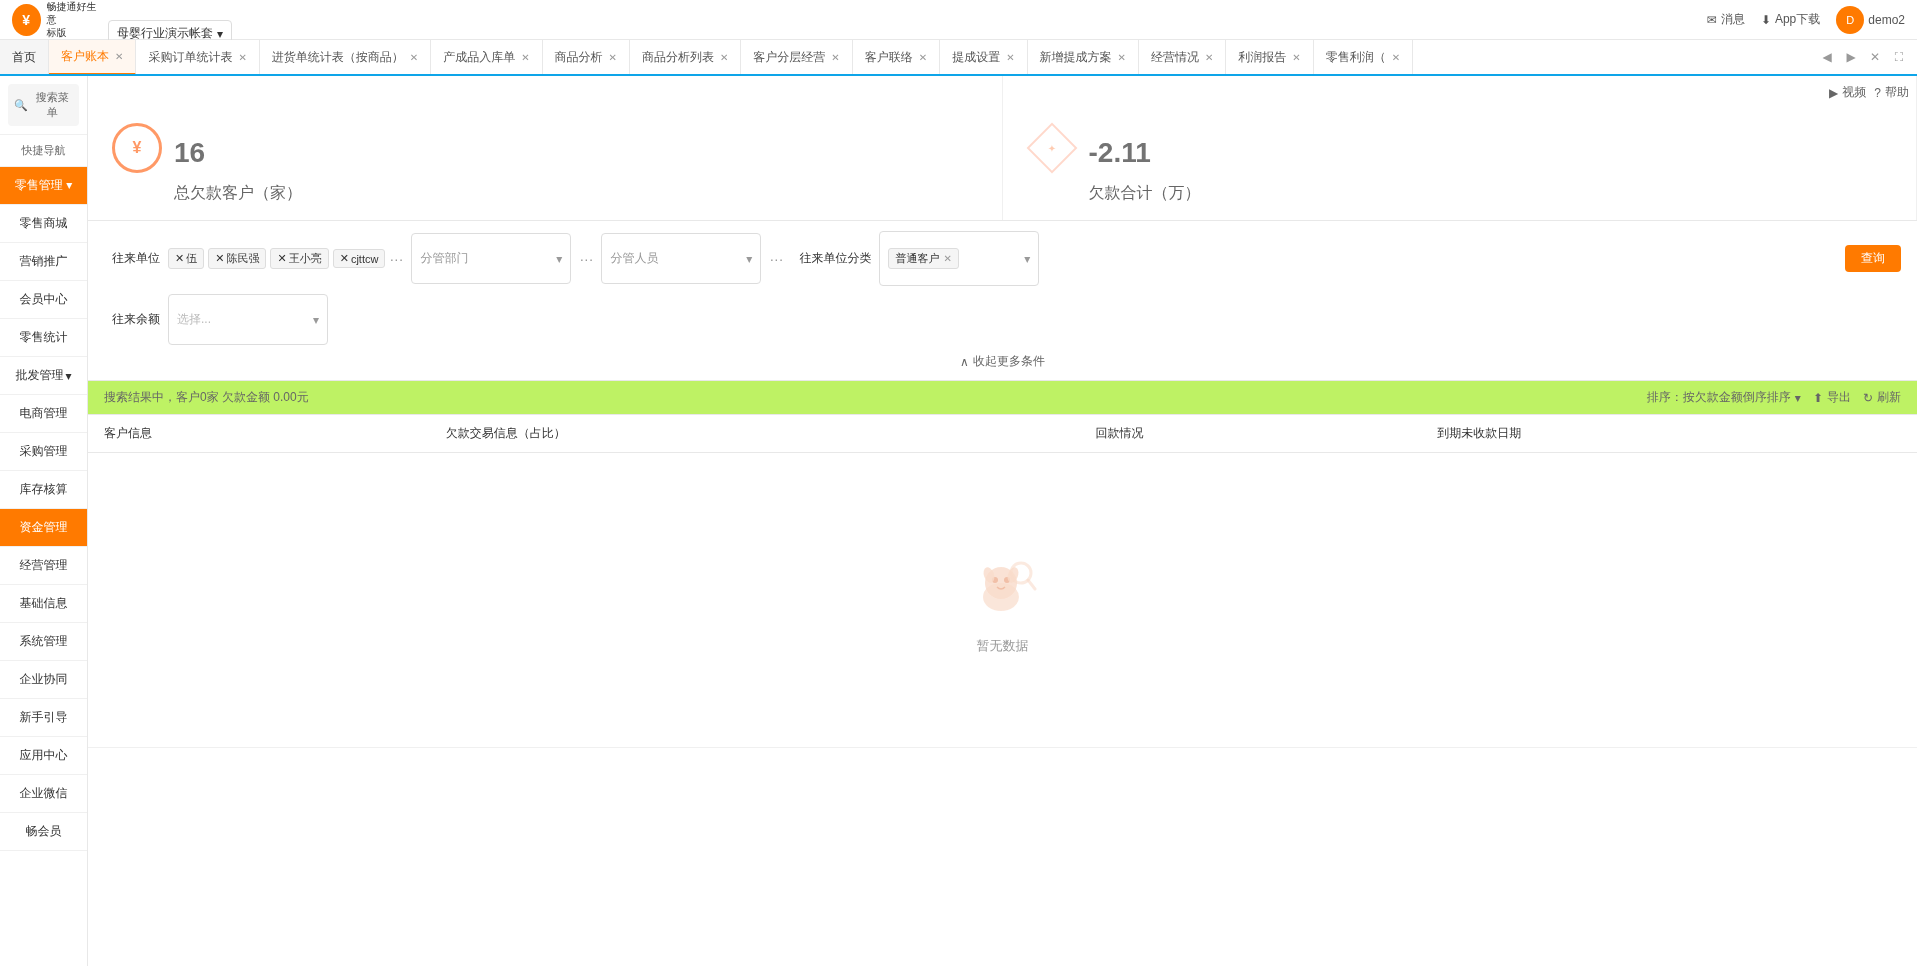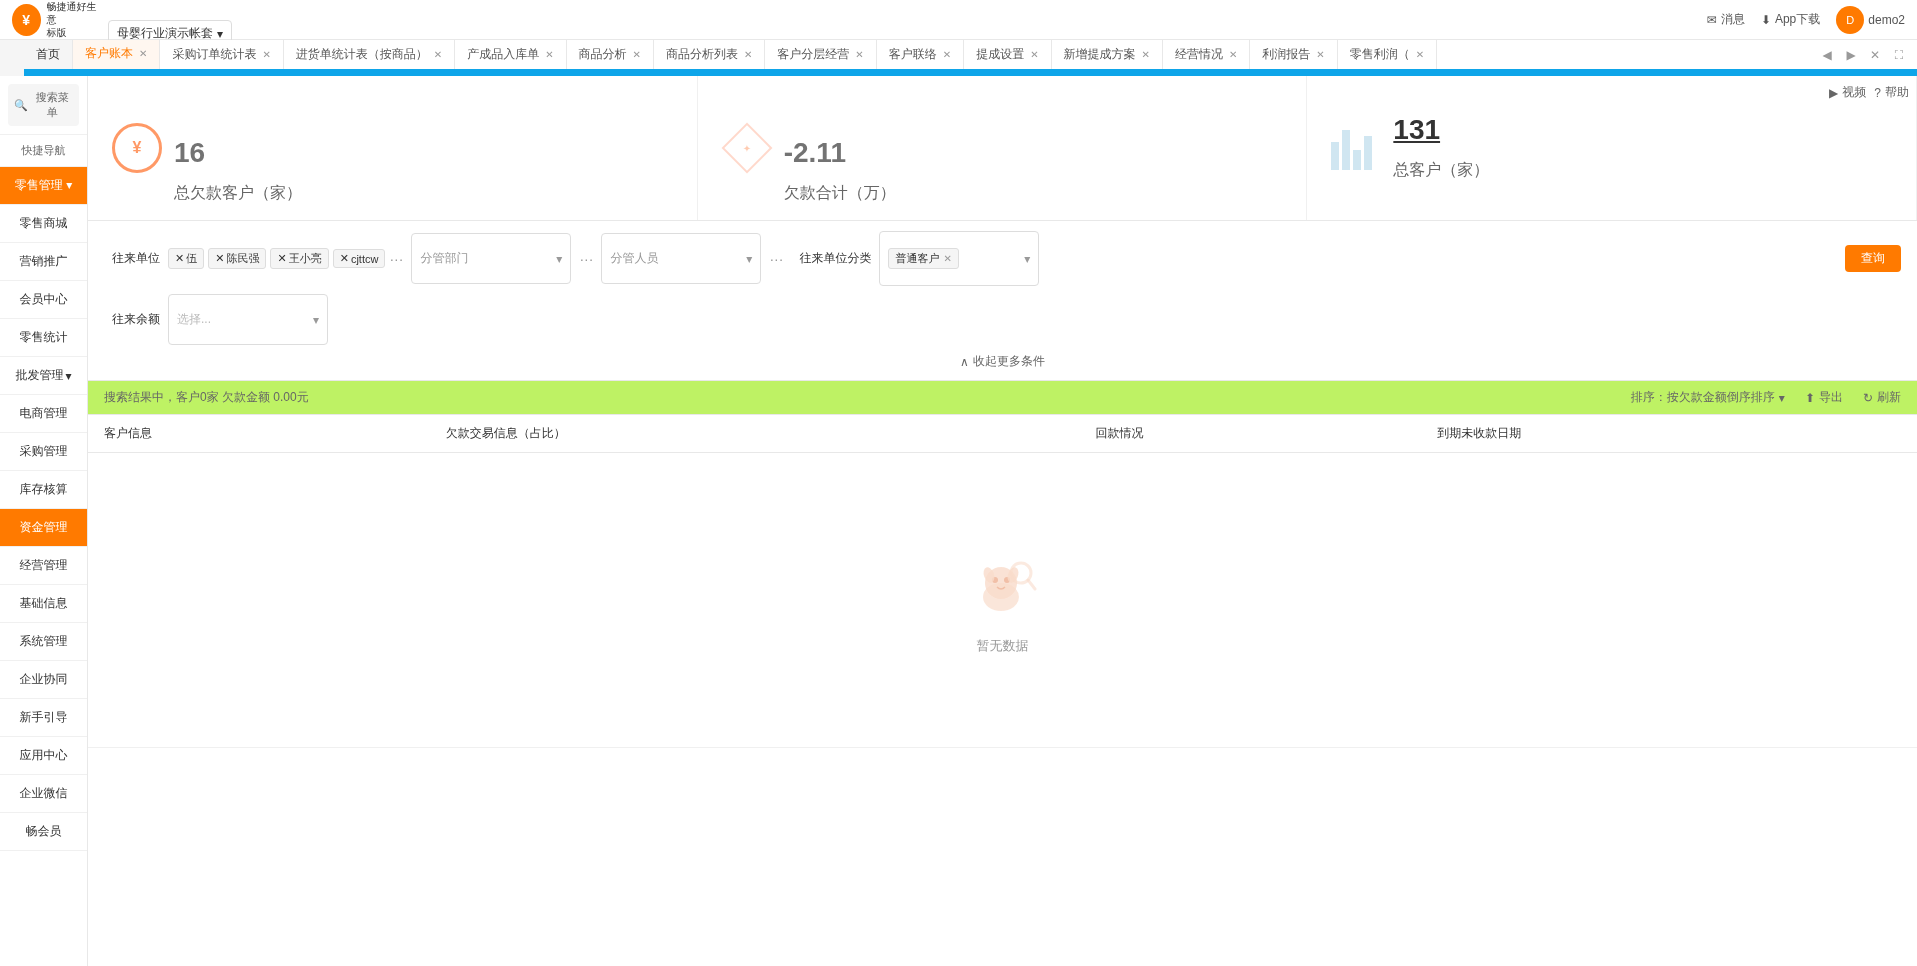--- a/index.html
+++ b/index.html
@@ -82,24 +82,23 @@
       color: white;
       font-size: 11px;
     }
 
     
     .nav-tabs {
       height: 36px;
       background: #fff;
       display: flex;
       align-items: center;
-      border-bottom: 7px solid #0ea5e9;
+      border-bottom: 2px solid #0ea5e9;
       flex-shrink: 0;
       overflow: hidden;
-      margin-left: 24px;
     }
     .nav-tab {
       height: 36px;
       padding: 0 12px;
       display: flex;
       align-items: center;
       gap: 4px;
       cursor: pointer;
       white-space: nowrap;
       font-size: 12px;
@@ -352,21 +351,21 @@
       border-bottom: 1px solid #e8e8e8;
       flex-shrink: 0;
     }
     .results-info {
       font-size: 12px;
       color: #666;
     }
     .results-actions {
       display: flex;
       align-items: center;
-      gap: 20px;
+      gap: 12px;
       font-size: 12px;
       color: #666;
     }
     .sort-btn {
       display: flex;
       align-items: center;
       gap: 4px;
       cursor: pointer;
       color: #666;
     }
@@ -623,32 +622,20 @@
           <div style="width:36px;height:36px;border:2px solid #ffb399;transform:rotate(45deg);opacity:0.5;">
             <div style="transform:rotate(-45deg);display:flex;align-items:center;justify-content:center;width:100%;height:100%;font-size:10px;color:#ff9966;">✦</div>
           </div>
         </div>
         <div class="stat-text">
           <div class="stat-number red">-2.11</div>
           <div class="stat-label">欠款合计（万）</div>
         </div>
       </div>
 
-      <div class="stat-item">
-        <div style="width:50px;height:44px;display:flex;align-items:flex-end;gap:3px;opacity:0.35;">
-          <div style="width:8px;background:#7ab8d9;height:28px;"></div>
-          <div style="width:8px;background:#7ab8d9;height:40px;"></div>
-          <div style="width:8px;background:#7ab8d9;height:20px;"></div>
-          <div style="width:8px;background:#7ab8d9;height:34px;"></div>
-        </div>
-        <div class="stat-text">
-          <div class="stat-number dark">131</div>
-          <div class="stat-label">总客户（家）</div>
-        </div>
-      </div>
 
       <div class="stats-bar-actions">
         <div class="stats-bar-action">
           <span>▶</span>
           <span>视频</span>
         </div>
         <div class="stats-bar-action">
           <span>?</span>
           <span>帮助</span>
         </div>

